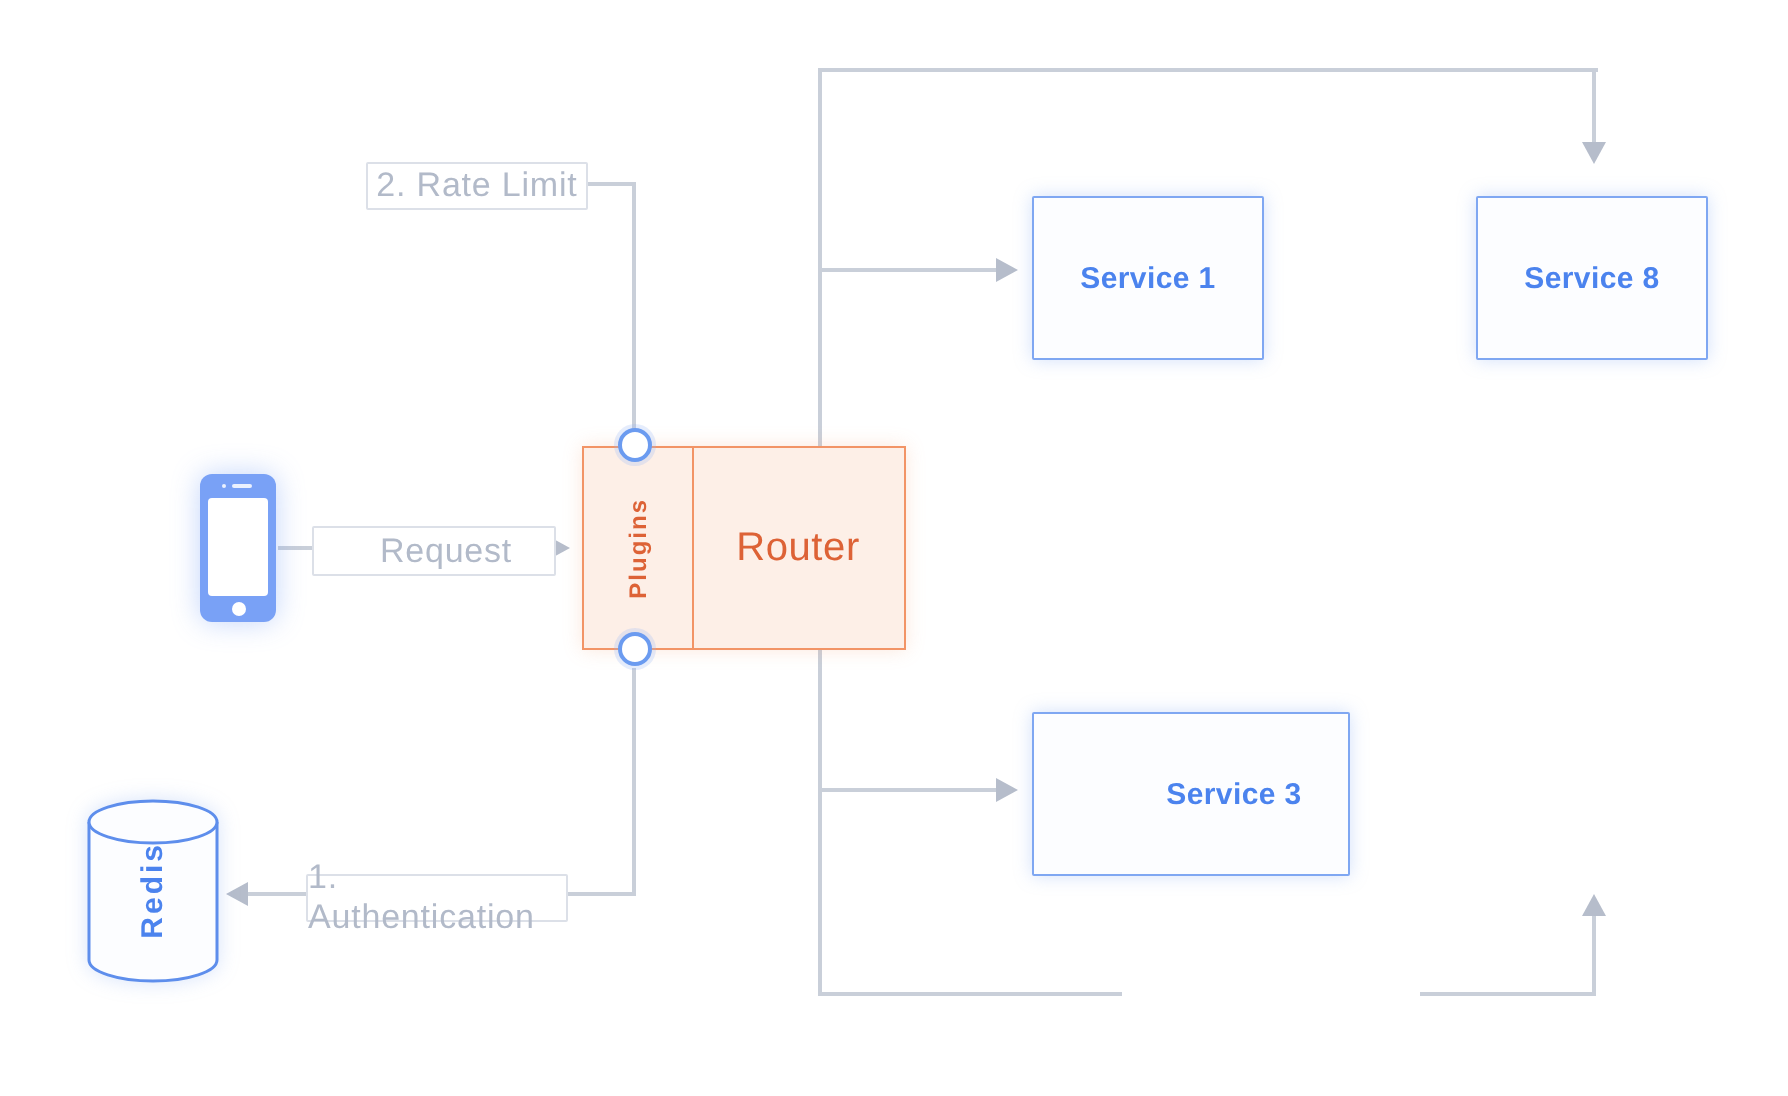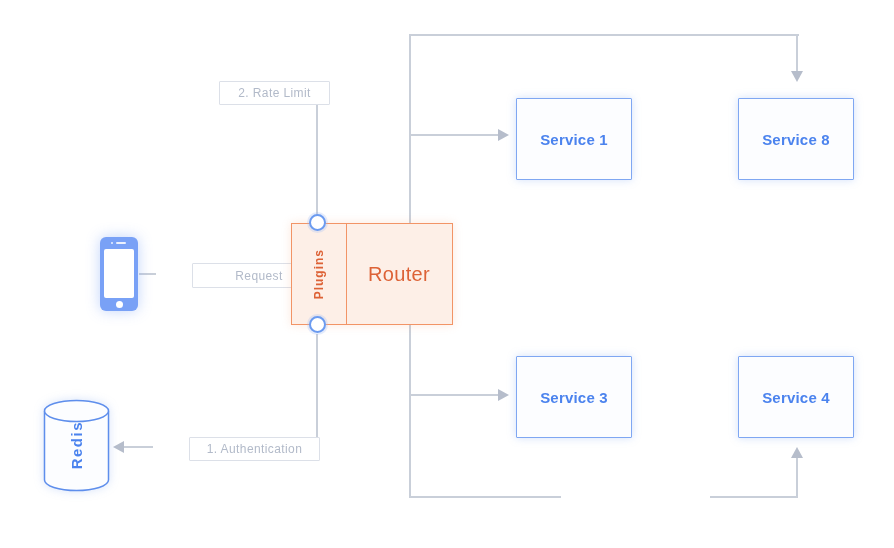--- a/index.html
+++ b/index.html
@@ -23,22 +23,22 @@
   .hline,.vline{position:absolute;background:var(--line);}
   .hline{height:2px;}
   .vline{width:2px;}
   .arr{position:absolute;width:0;height:0;}
   .arr-r{border-top:6px solid transparent;border-bottom:6px solid transparent;border-left:11px solid var(--arrow);}
   .arr-l{border-top:6px solid transparent;border-bottom:6px solid transparent;border-right:11px solid var(--arrow);}
   .arr-d{border-left:6px solid transparent;border-right:6px solid transparent;border-top:11px solid var(--arrow);}
   .arr-u{border-left:6px solid transparent;border-right:6px solid transparent;border-bottom:11px solid var(--arrow);}
   .edge-label{
     position:absolute;background:#fff;border:1px solid var(--label-border);
-    color:var(--label-text);font-size:12px;letter-spacing:.4px;
-    display:flex;align-items:center;justify-content:center;border-radius:1px;margin-left:36px;
+    color:var(--label-text);font-size:17px;letter-spacing:.4px;
+    display:flex;align-items:center;justify-content:center;border-radius:1px;
   }
   .service{
     position:absolute;width:114px;height:80px;background:var(--service-fill);
     border:1px solid var(--blue-border);border-radius:1px;
     box-shadow:0 0 9px rgba(127,167,242,.35);
     display:flex;align-items:center;justify-content:center;
     color:var(--blue-text);font-size:15px;font-weight:600;letter-spacing:.2px;
   }
   .router-group{
     position:absolute;left:291px;top:223px;width:162px;height:102px;
@@ -140,25 +140,22 @@
   </div>
   <div class="port" style="left:309px;top:214px;"></div>
   <div class="port" style="left:309px;top:316px;"></div>
 
   <div class="service" style="left:516px;top:98px;align-items:center;">
     <span>Service 1</span>
   </div>
   <div class="service" style="left:738px;top:98px;">
     <span>Service 8</span>
   </div>
-  <div class="service" style="left:516px;top:356px;">
+  <div class="service" style="left:516px;top:356px;padding-left:43px;">
     <span>Service 3</span>
-  </div>
-  <div class="service" style="left:738px;top:356px;">
-    <span>Service 4</span>
   </div>
 
   <div class="redis-wrap">
     <svg width="67" height="95" viewBox="0 0 67 95">
       <path d="M1.5,13 v69 a32,10.5 0 0 0 64,0 v-69" fill="#FCFDFF" stroke="#5E8EEC" stroke-width="1.5"></path>
       <ellipse cx="33.5" cy="13" rx="32" ry="10.5" fill="#FCFDFF" stroke="#5E8EEC" stroke-width="1.5"></ellipse>
     </svg>
   </div>
   <div class="redis-text">
     <span>Redis</span>

